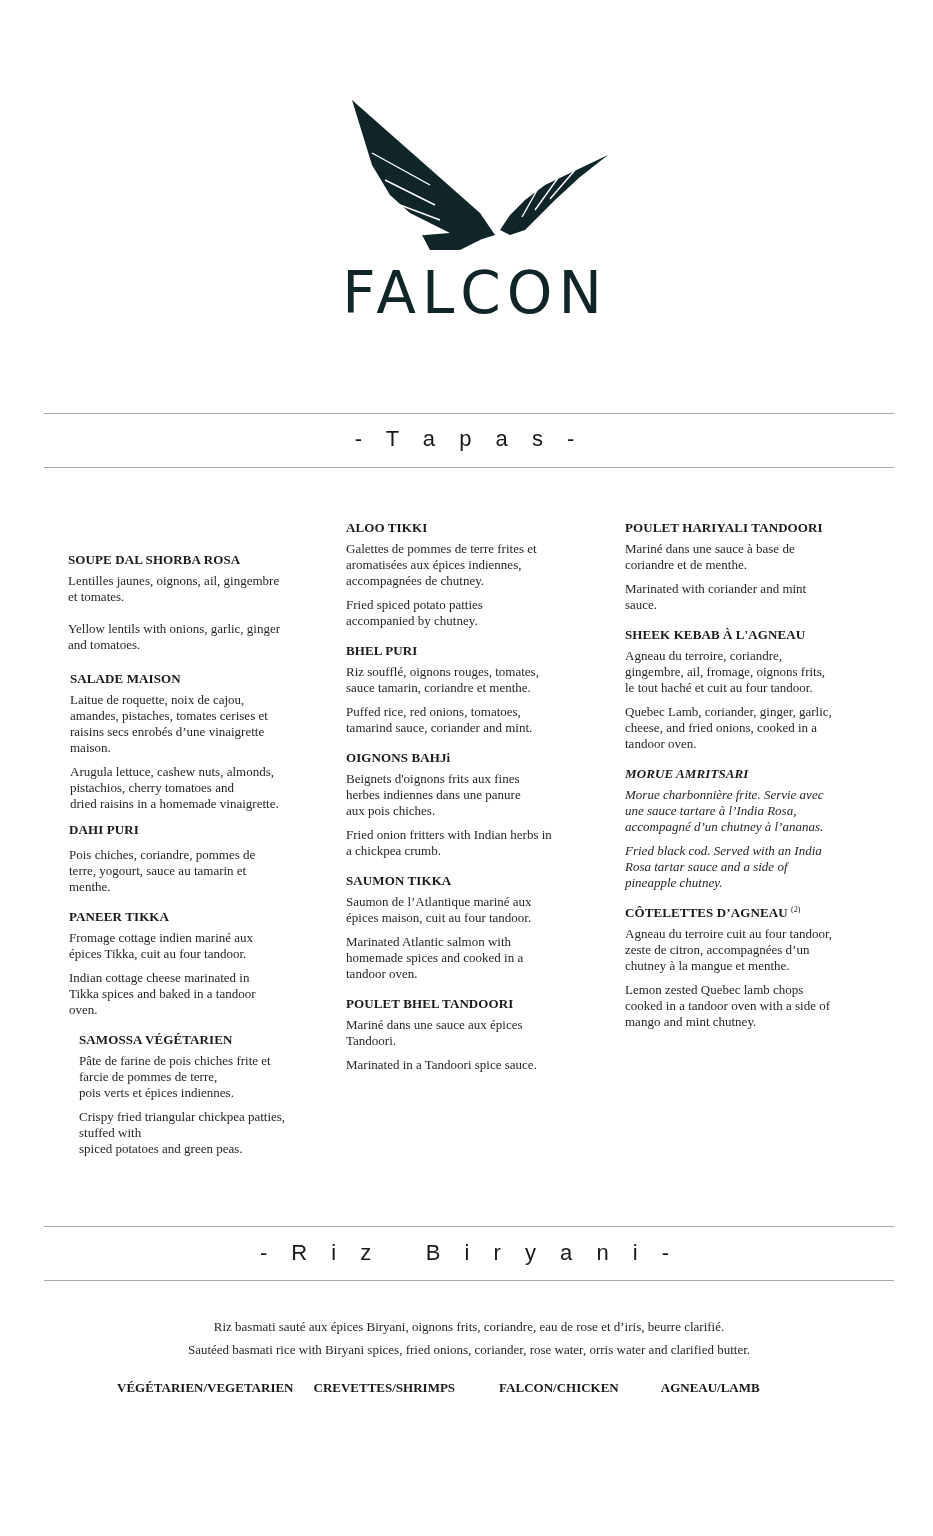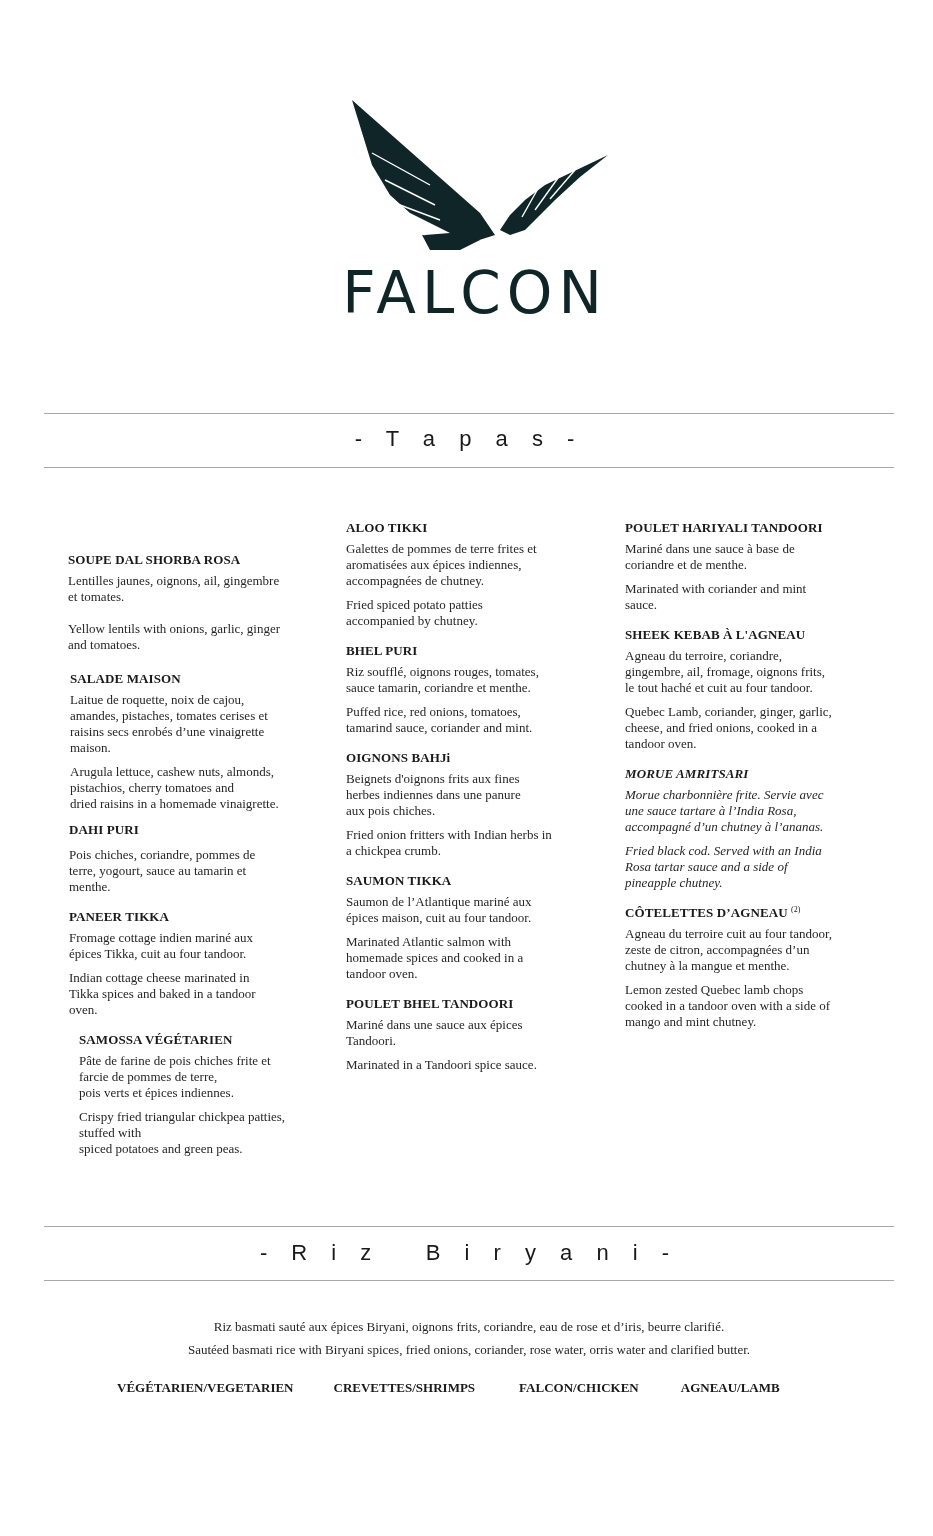--- a/index.html
+++ b/index.html
@@ -168,16 +168,16 @@
 
 <div class="rule" style="top:1226px;"></div>
 <div class="section-title" style="top:1240px; white-space:pre;text-align:center;">- R i z   B i r y a n i -</div>
 <div class="rule" style="top:1280px;"></div>
 
 <div class="biryani-desc" style="top:1319px;">Riz basmati sauté aux épices Biryani, oignons frits, coriandre, eau de rose et d’iris, beurre clarifié.</div>
 <div class="biryani-desc" style="top:1342px;">Sautéed basmati rice with Biryani spices, fried onions, coriander, rose water, orris water and clarified butter.</div>
 
 <div class="variants">
   <span style="margin-left:17px;">VÉGÉTARIEN/VEGETARIEN</span>
-  <span style="margin-left:40px;">CREVETTES/SHRIMPS</span>
+  <span style="margin-left:20px;">CREVETTES/SHRIMPS</span>
   <span style="margin-left:44px;">FALCON/CHICKEN</span>
   <span style="margin-left:42px;">AGNEAU/LAMB</span>
 </div>
 
 </body></html>

